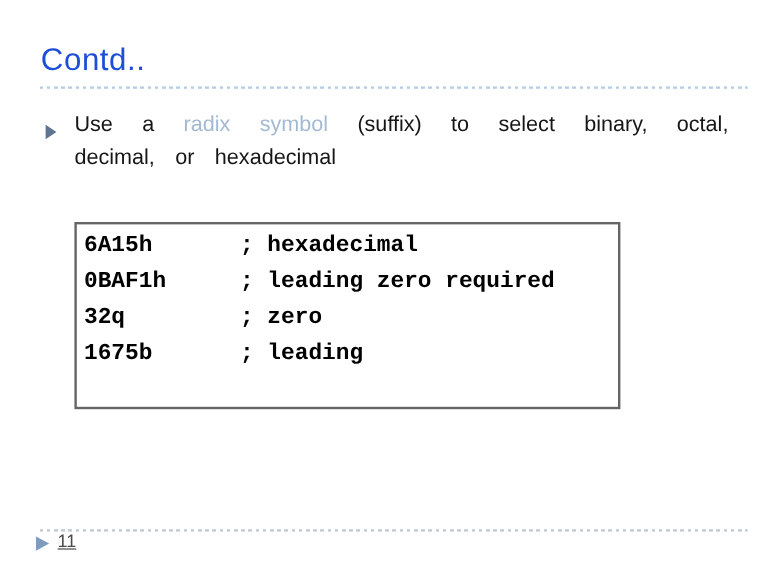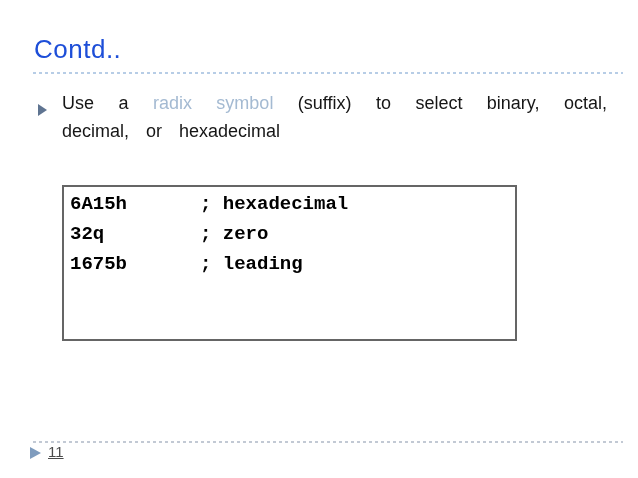--- a/index.html
+++ b/index.html
@@ -121,20 +121,21 @@
   <div class="title">Contd..</div>
 
   <div class="rule rule-top"></div>
 
   <div class="bullet-marker"></div>
 
   <p class="bullet-text"><span>Use a </span><span class="hl">radix symbol</span><span> (suffix) to select binary, octal, decimal, or hexadecimal</span></p>
 
   <div class="code-box">
     <div class="code-row"><span class="code-value">6A15h</span><span class="code-comment">; hexadecimal</span></div>
+    <div class="code-row"><span class="code-value">0BAF1h</span><span class="code-comment">; leading zero required</span></div>
     <div class="code-row"><span class="code-value">32q</span><span class="code-comment">; zero</span></div>
     <div class="code-row"><span class="code-value">1675b</span><span class="code-comment">; leading</span></div>
   </div>
 
   <div class="rule rule-bottom"></div>
 
   <div class="footer-marker"></div>
 
   <div class="page-number">11</div>
 

